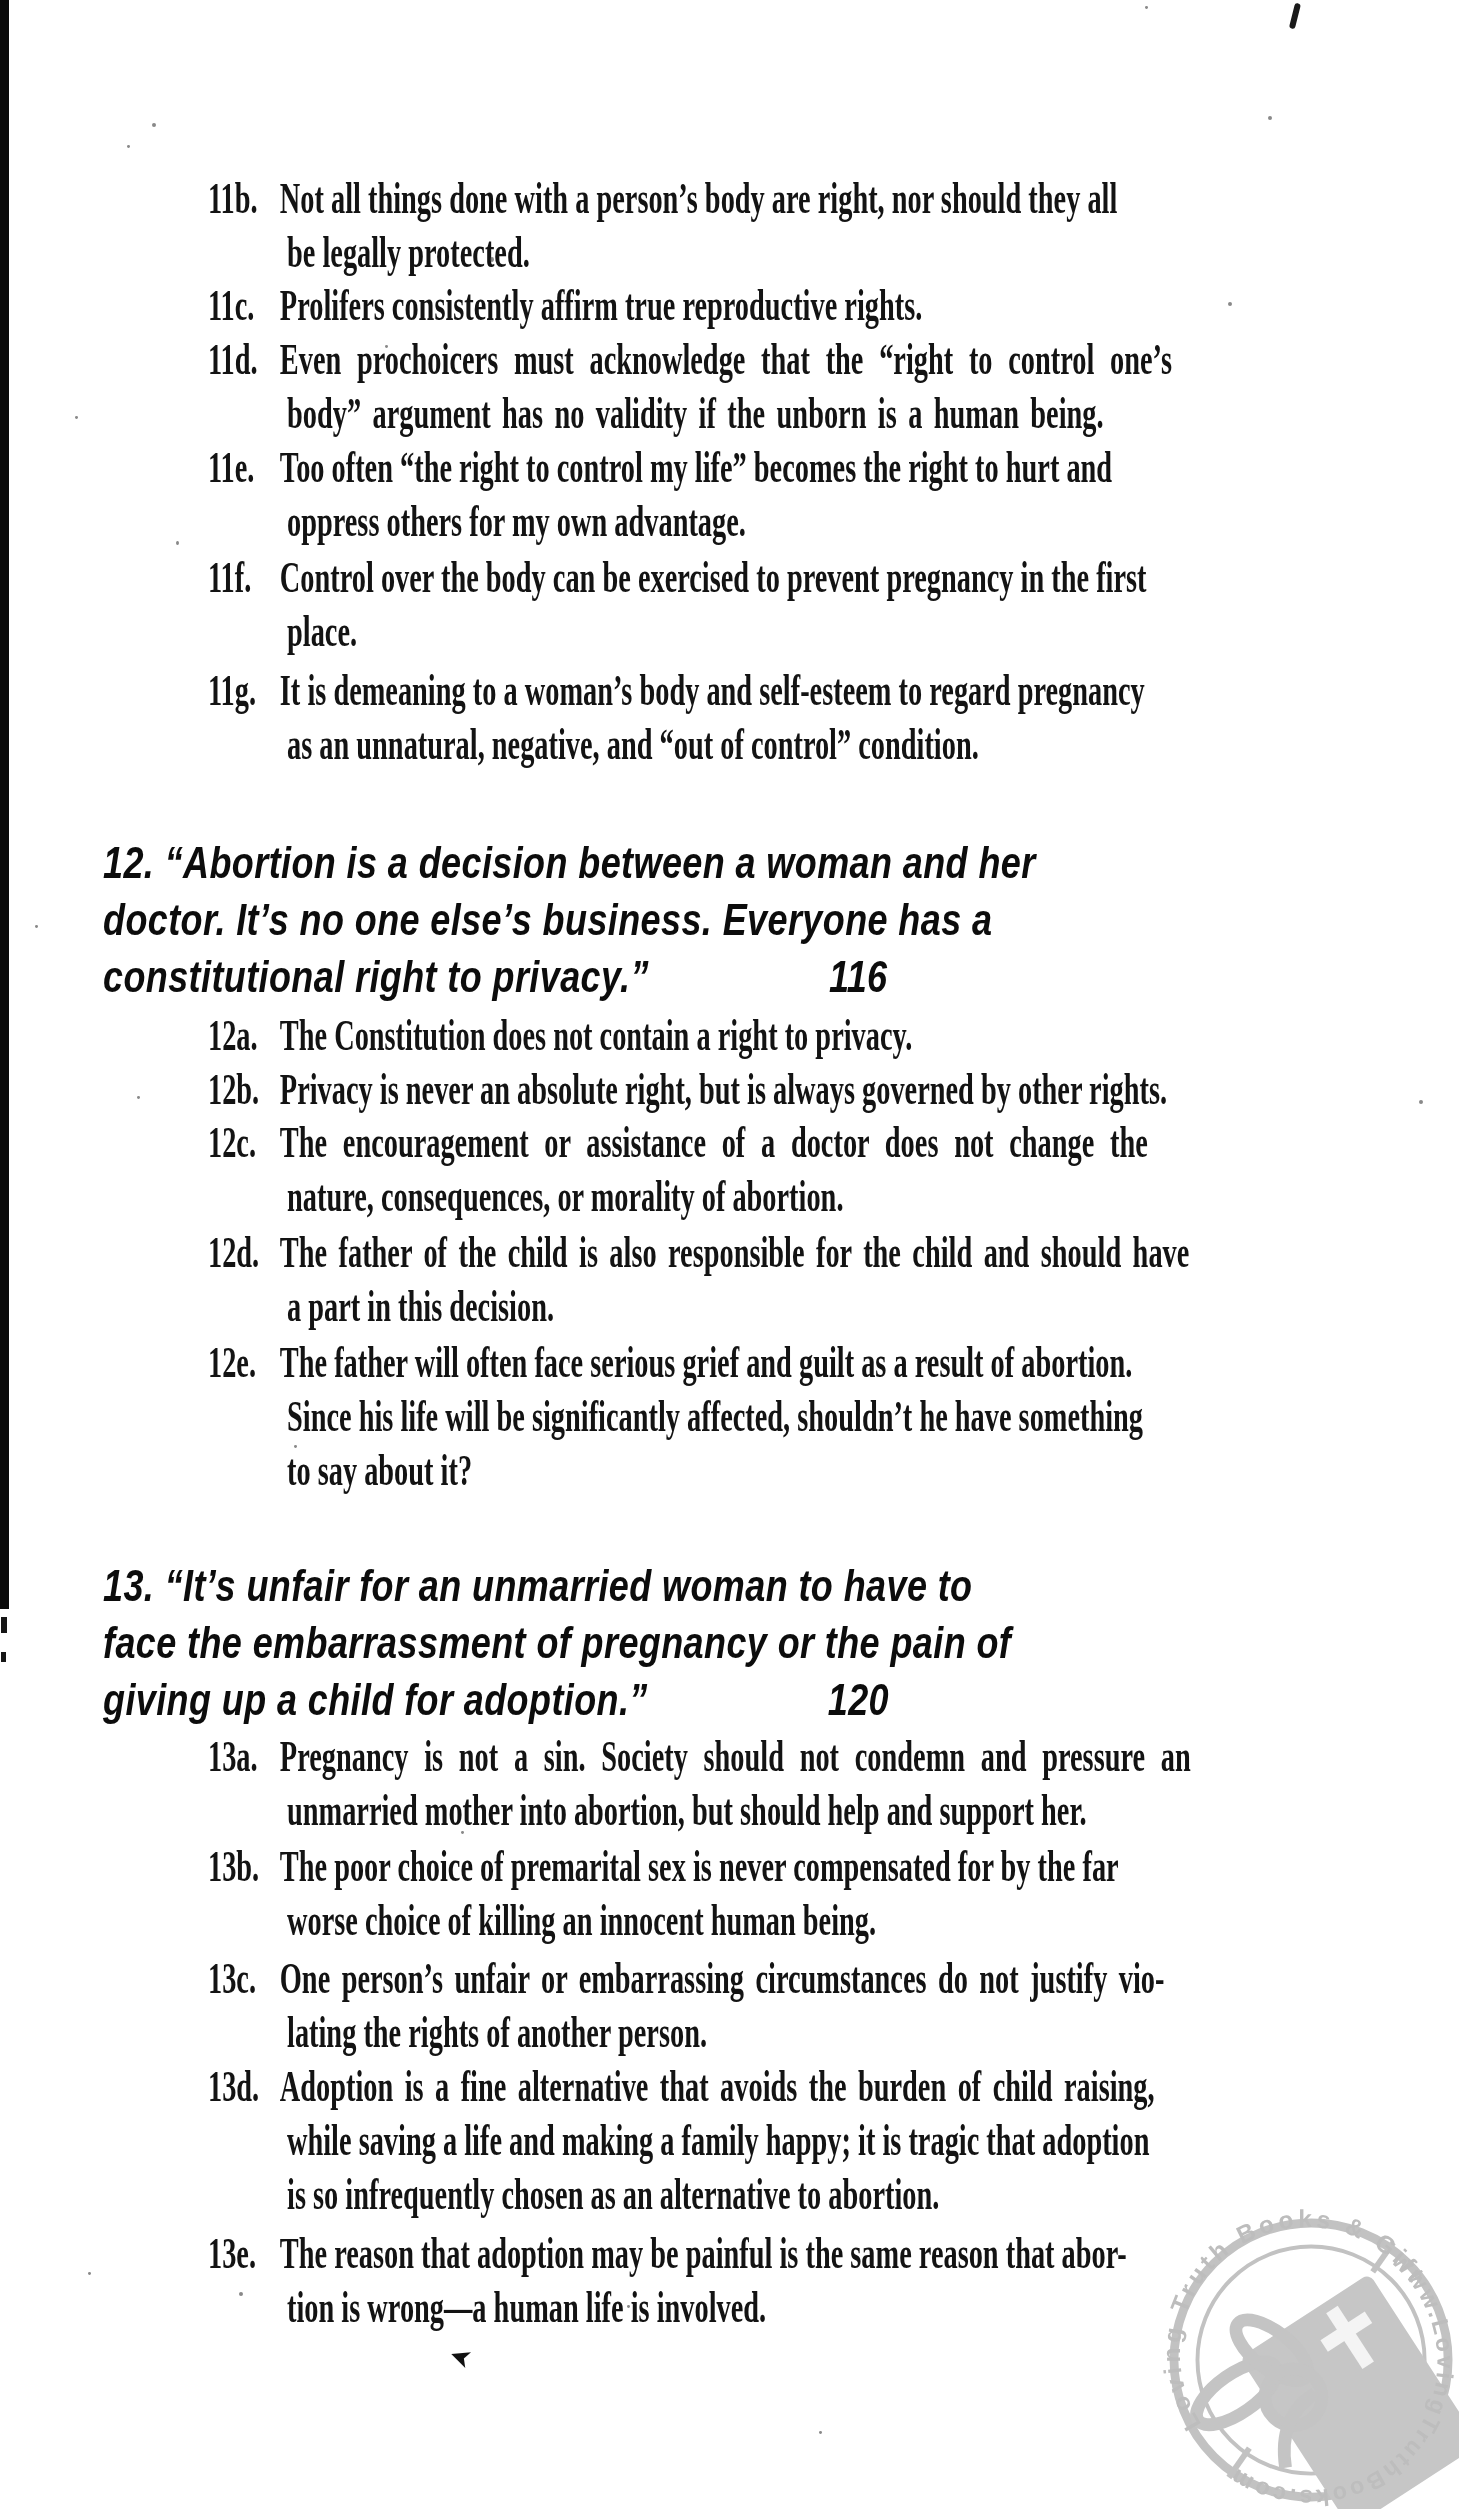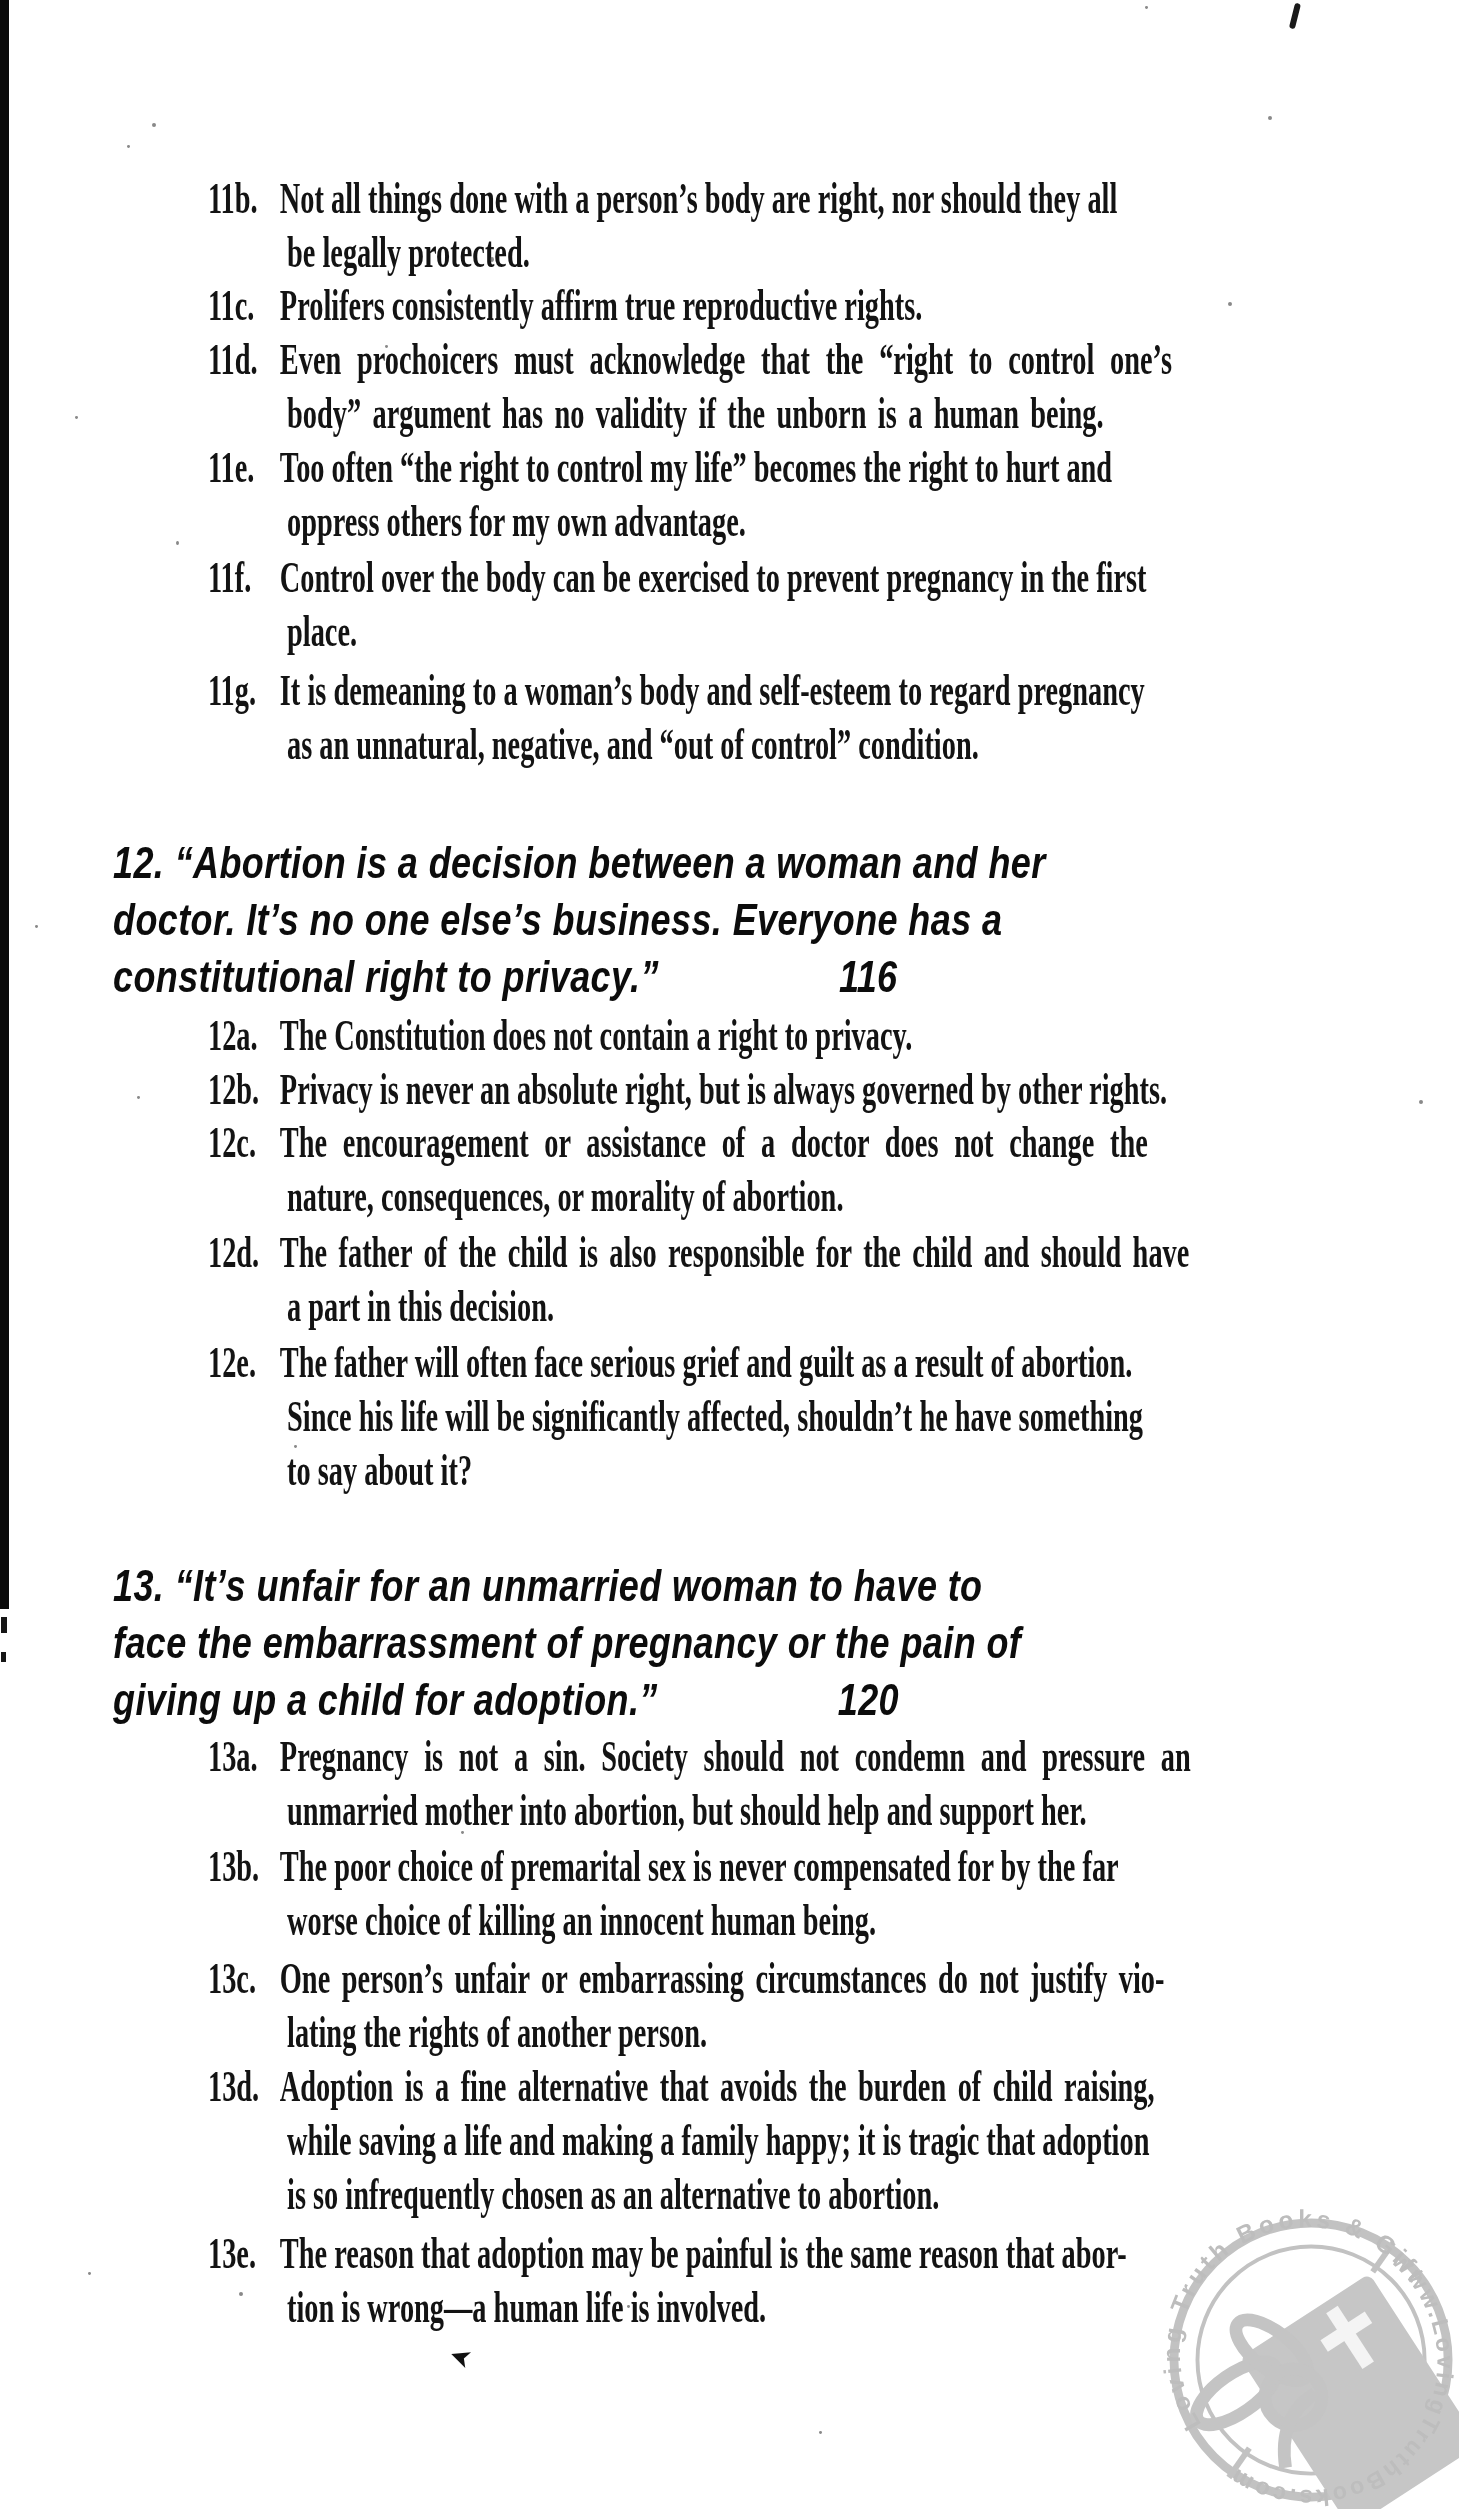--- a/index.html
+++ b/index.html
@@ -19,21 +19,21 @@
     color:#131313;white-space:nowrap;
     transform:scaleX(0.63);transform-origin:0 0;
     height:54px;
   }
   .lbl{display:inline-block;width:114px;}
   .cont{margin-left:79px;}
   .sp{word-spacing:13.7px;}
   .sps{word-spacing:6.9px;}
 
   
-  .hblock{position:absolute;left:113px;}
+  .hblock{position:absolute;left:103px;}
   .hl{
     font:italic 700 45px/57px "Liberation Sans",sans-serif;
     color:#0c0c0c;white-space:nowrap;letter-spacing:0.5px;
     transform:scaleX(0.8);transform-origin:0 0;
     height:57px;
   }
   .hnum{margin-left:225px;}
 
   
   .penmark{position:absolute;left:1292px;top:2.9px;width:5.9px;height:25.5px;background:#1a1a1a;border-radius:2.9px;transform:rotate(14deg);}

